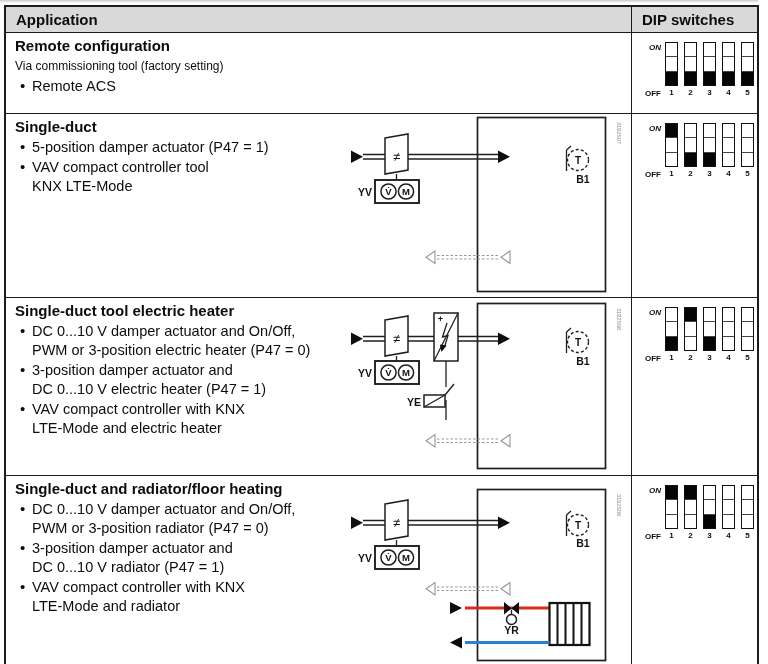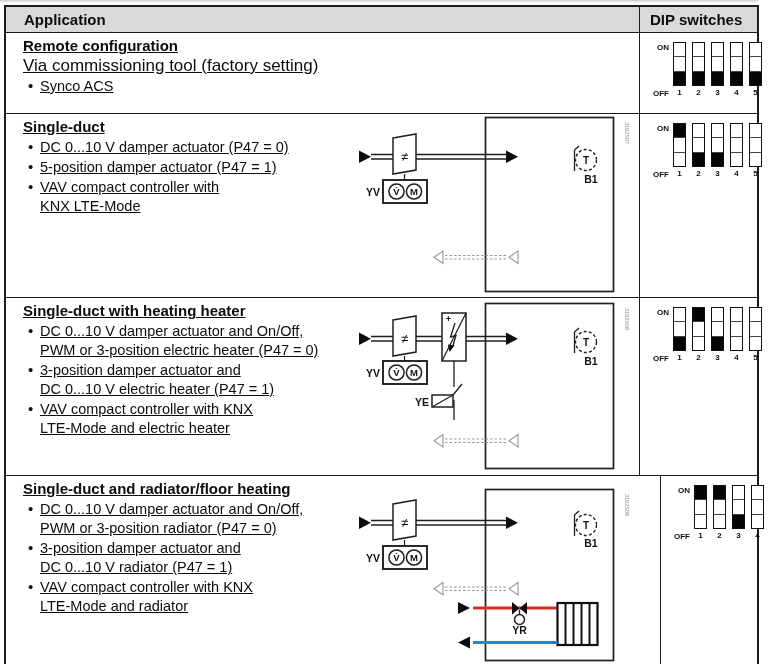--- a/index.html
+++ b/index.html
@@ -1,35 +1,35 @@
 <!DOCTYPE html>
 <html style="--red: #d92b1f; --blue: #2b82d4; --hdrbg: #d9d9d9;"><head>
 <meta charset="utf-8">
 <style>
   html,body{margin:0;padding:0;background:#fff;font-family:"Liberation Sans",sans-serif;color:#0d0d0d;}
   #page{position:relative;width:768px;height:664px;background:#fff;overflow:hidden;}
   .scan-edge{position:absolute;top:0;left:0;right:10px;height:3px;background:linear-gradient(#c9c9c9,#fff);}
   .table{position:absolute;left:4px;top:5px;width:751px;border:2px solid #1c1c1c;background:#fff;}
-  .row{display:grid;grid-template-columns:625px 1fr;padding-left:8px;}
+  .row{display:grid;grid-template-columns:625px 1fr;}
   .row + .row{border-top:1.5px solid #1c1c1c;}
   .hdr{background:var(--hdrbg,#d9d9d9);height:25px;align-items:center;}
   .hdr .cell{font-weight:bold;font-size:15px;padding:0 0 0 10px;display:flex;align-items:center;height:100%;}
   .cell{box-sizing:border-box;}
   .dipcell{border-left:1.5px solid #1c1c1c;}
-  .appcell{position:relative;padding:3px 8px 0 9px;text-decoration:underline;}
-  .r1{height:80px;}.r2{height:183px;}.r3{height:177px;}.r4{height:189px;gap:21px;}
+  .appcell{position:relative;padding:3px 8px 0 9px;}
+  .r1{height:80px;}.r2{height:183px;}.r3{height:177px;}.r4{height:189px;}
   .title{font-weight:bold;font-size:15px;line-height:20px;}
-  .subtitle{font-size:17px;line-height:20px;}
+  .subtitle{font-size:12px;line-height:20px;}
   ul.bullets{list-style:none;margin:1px 0 0;padding:0;max-width:345px;}
   ul.bullets li{position:relative;padding-left:17px;font-size:14.5px;line-height:19px;white-space:pre-line;margin-bottom:1px;}
   ul.bullets li::before{content:"\2022";position:absolute;left:5px;top:-1px;font-size:15px;}
   
   .dip{position:relative;padding-left:27px;margin:9px 0 0 6px;width:89px;}
   .dip-on,.dip-off{position:absolute;left:0;width:23px;text-align:right;font-size:8px;font-weight:bold;}
-  .dip-on{top:1px;}
+  .dip-on{top:1px;font-style:italic;}
   .dip-off{top:47px;}
   .dip-sws{display:flex;gap:6px;}
   .sw{width:13px;height:44px;border:1.6px solid #111;background:#fff;display:flex;flex-direction:column;box-sizing:border-box;}
   .sw .cell3{flex:1;}
   .sw .cell3 + .cell3{border-top:1px solid #444;}
   .sw.on .cell3:first-child{background:#050505;}
   .sw.off .cell3:last-child{background:#050505;}
   ul.dip-nums{display:flex;gap:6px;list-style:none;margin:2px 0 0;padding:0;}
   ul.dip-nums li{width:13px;text-align:center;font-size:8px;font-weight:bold;}
   
@@ -65,21 +65,21 @@
     <div class="row hdr">
       <div class="cell">Application</div>
       <div class="cell dipcell">DIP switches</div>
     </div>
 
     <div class="row r1">
       <div class="cell appcell">
         <div class="title">Remote configuration</div>
         <div class="subtitle">Via commissioning tool (factory setting)</div>
         <ul class="bullets">
-            <li>Synco ACS</li>
+            <li>Remote ACS</li>
           </ul>
       </div>
       <div class="cell dipcell">
         <div class="dip">
           <span class="dip-on">ON</span>
           <span class="dip-off">OFF</span>
           <div class="dip-sws">
               <div class="sw off">
                 <div class="cell3"></div>
                 <div class="cell3"></div>
@@ -114,23 +114,22 @@
               <li>5</li>
             </ul>
         </div>
       </div>
     </div>
 
     <div class="row r2">
       <div class="cell appcell">
         <div class="title">Single-duct</div>
         <ul class="bullets">
-            <li>DC 0...10 V damper actuator (P47 = 0)</li>
             <li>5-position damper actuator (P47 = 1)</li>
-            <li>VAV compact controller with
+            <li>VAV compact controller tool
 KNX LTE-Mode</li>
           </ul>
 
         <svg class="diag" width="282" height="181" viewBox="0 0 282 181">
           <rect class="room" x="132.5" y="3.5" width="128" height="174"></rect>
           <g>
             <line class="ln" x1="18" y1="40.5" x2="153" y2="40.5"></line>
             <line class="ln" x1="18" y1="45" x2="153" y2="45"></line>
             <polygon class="blk" points="6,36.5 18,42.75 6,49"></polygon>
             <polygon class="blk" points="153,36.5 165,42.75 153,49"></polygon>
@@ -201,21 +200,21 @@
               <li>3</li>
               <li>4</li>
               <li>5</li>
             </ul>
         </div>
       </div>
     </div>
 
     <div class="row r3">
       <div class="cell appcell">
-        <div class="title">Single-duct with heating heater</div>
+        <div class="title">Single-duct tool electric heater</div>
         <ul class="bullets">
             <li>DC 0...10 V damper actuator and On/Off,
 PWM or 3-position electric heater (P47 = 0)</li>
             <li>3-position damper actuator and
 DC 0...10 V electric heater (P47 = 1)</li>
             <li>VAV compact controller with KNX
 LTE-Mode and electric heater</li>
           </ul>
 
         <svg class="diag" width="282" height="176" viewBox="0 0 282 176">

